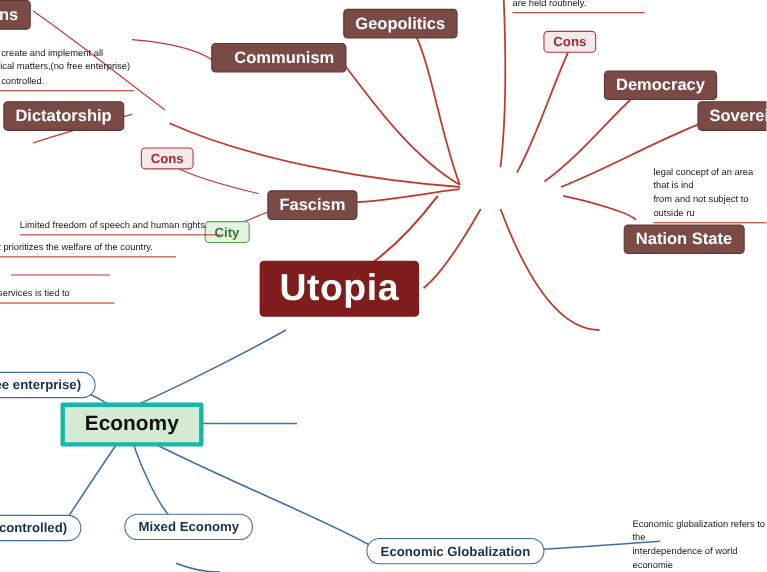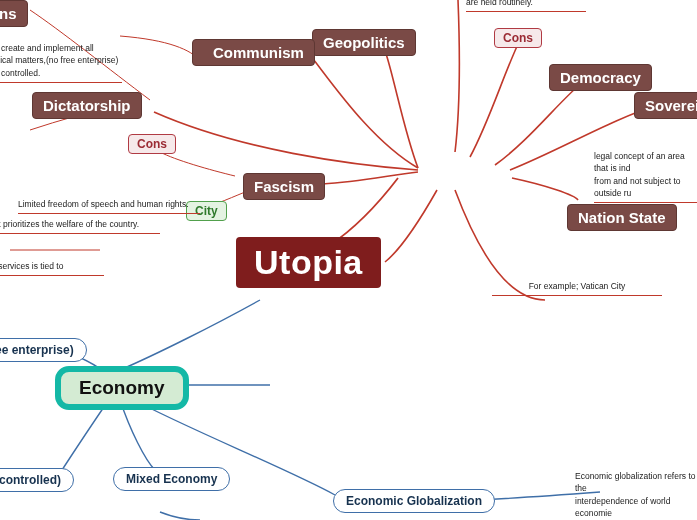--- a/index.html
+++ b/index.html
@@ -49,22 +49,22 @@
     border-radius: 18px;
     font-size: 19px;
     font-weight: bold;
     padding: 6px 22px;
     letter-spacing: 0.3px;
   }
   
   .n-economy {
     background: #d4ebd3;
     color: #111111;
-    border: 6px solid #14b8a6;
-    border-radius: 14px;
+    border: 4px solid #14b8a6;
+    border-radius: 2px;
     font-size: 19px;
     font-weight: bold;
     padding: 5px 18px;
   }
   
   .n-brown {
     background: #7a4a46;
     color: #ffffff;
     border: 1px solid #5e3733;
     border-radius: 4px;
@@ -170,30 +170,30 @@
 
   <div class="node n-central" style="left:236px; top:237px;">
     <span>Utopia</span>
   </div>
 
 
   <div class="node n-economy" style="left:55px; top:366px;">
     <span>Economy</span>
   </div>
 
-  <div class="node n-brown" style="left:312px; top:8px;margin-top:21px;">
+  <div class="node n-brown" style="left:312px; top:8px;">
     <span>Geopolitics</span>
   </div>
   <div class="node n-brown" style="left:192px; top:39px;padding-left:20px;">
     <span>Communism</span>
   </div>
   <div class="node n-brown" style="left:549px; top:64px;">
     <span>Democracy</span>
   </div>
-  <div class="node n-brown" style="left:32px; top:92px;">
+  <div class="node n-brown" style="left:3px; top:92px;">
     <span>Dictatorship</span>
   </div>
   <div class="node n-brown" style="left:634px; top:92px;">
     <span>Sovereignty</span>
   </div>
   <div class="node n-brown" style="left:243px; top:173px;">
     <span>Fascism</span>
   </div>
   <div class="node n-brown" style="left:567px; top:192px;margin-top:12px;">
     <span>Nation State</span>
@@ -227,20 +227,19 @@
 
   <div class="note note-red" style="left:466px; top:-4px; width:120px;">are held routinely.</div>
   <div class="note note-red" style="left:-6px; top:42px; width:128px;">e create and implement all
 litical matters,(no free enterprise)
 e controlled.</div>
   <div class="note note-red" style="left:18px; top:198px; width:182px;">Limited freedom of speech and human rights.</div>
   <div class="note note-red" style="left:-4px; top:218px; width:164px;">It prioritizes the welfare of the country.</div>
   <div class="note note-red" style="left:-6px; top:260px; width:110px;">l services is tied to</div>
   <div class="note note-red" style="left:594px; top:150px; width:106px;">legal concept of an area that is ind
 from and not subject to outside ru</div>
-  <div class="note note-red note-center" style="left:492px; top:280px; width:170px;">For example; Vatican City</div>
   <div class="note" style="left:575px; top:470px; width:125px;">Economic globalization refers to the
 interdependence of world economie
 the growing scale of cross-border t
 commodities and services, flow of in
 capital and wide and rapid spread o</div>
 
 </div>
 
 </body></html>

